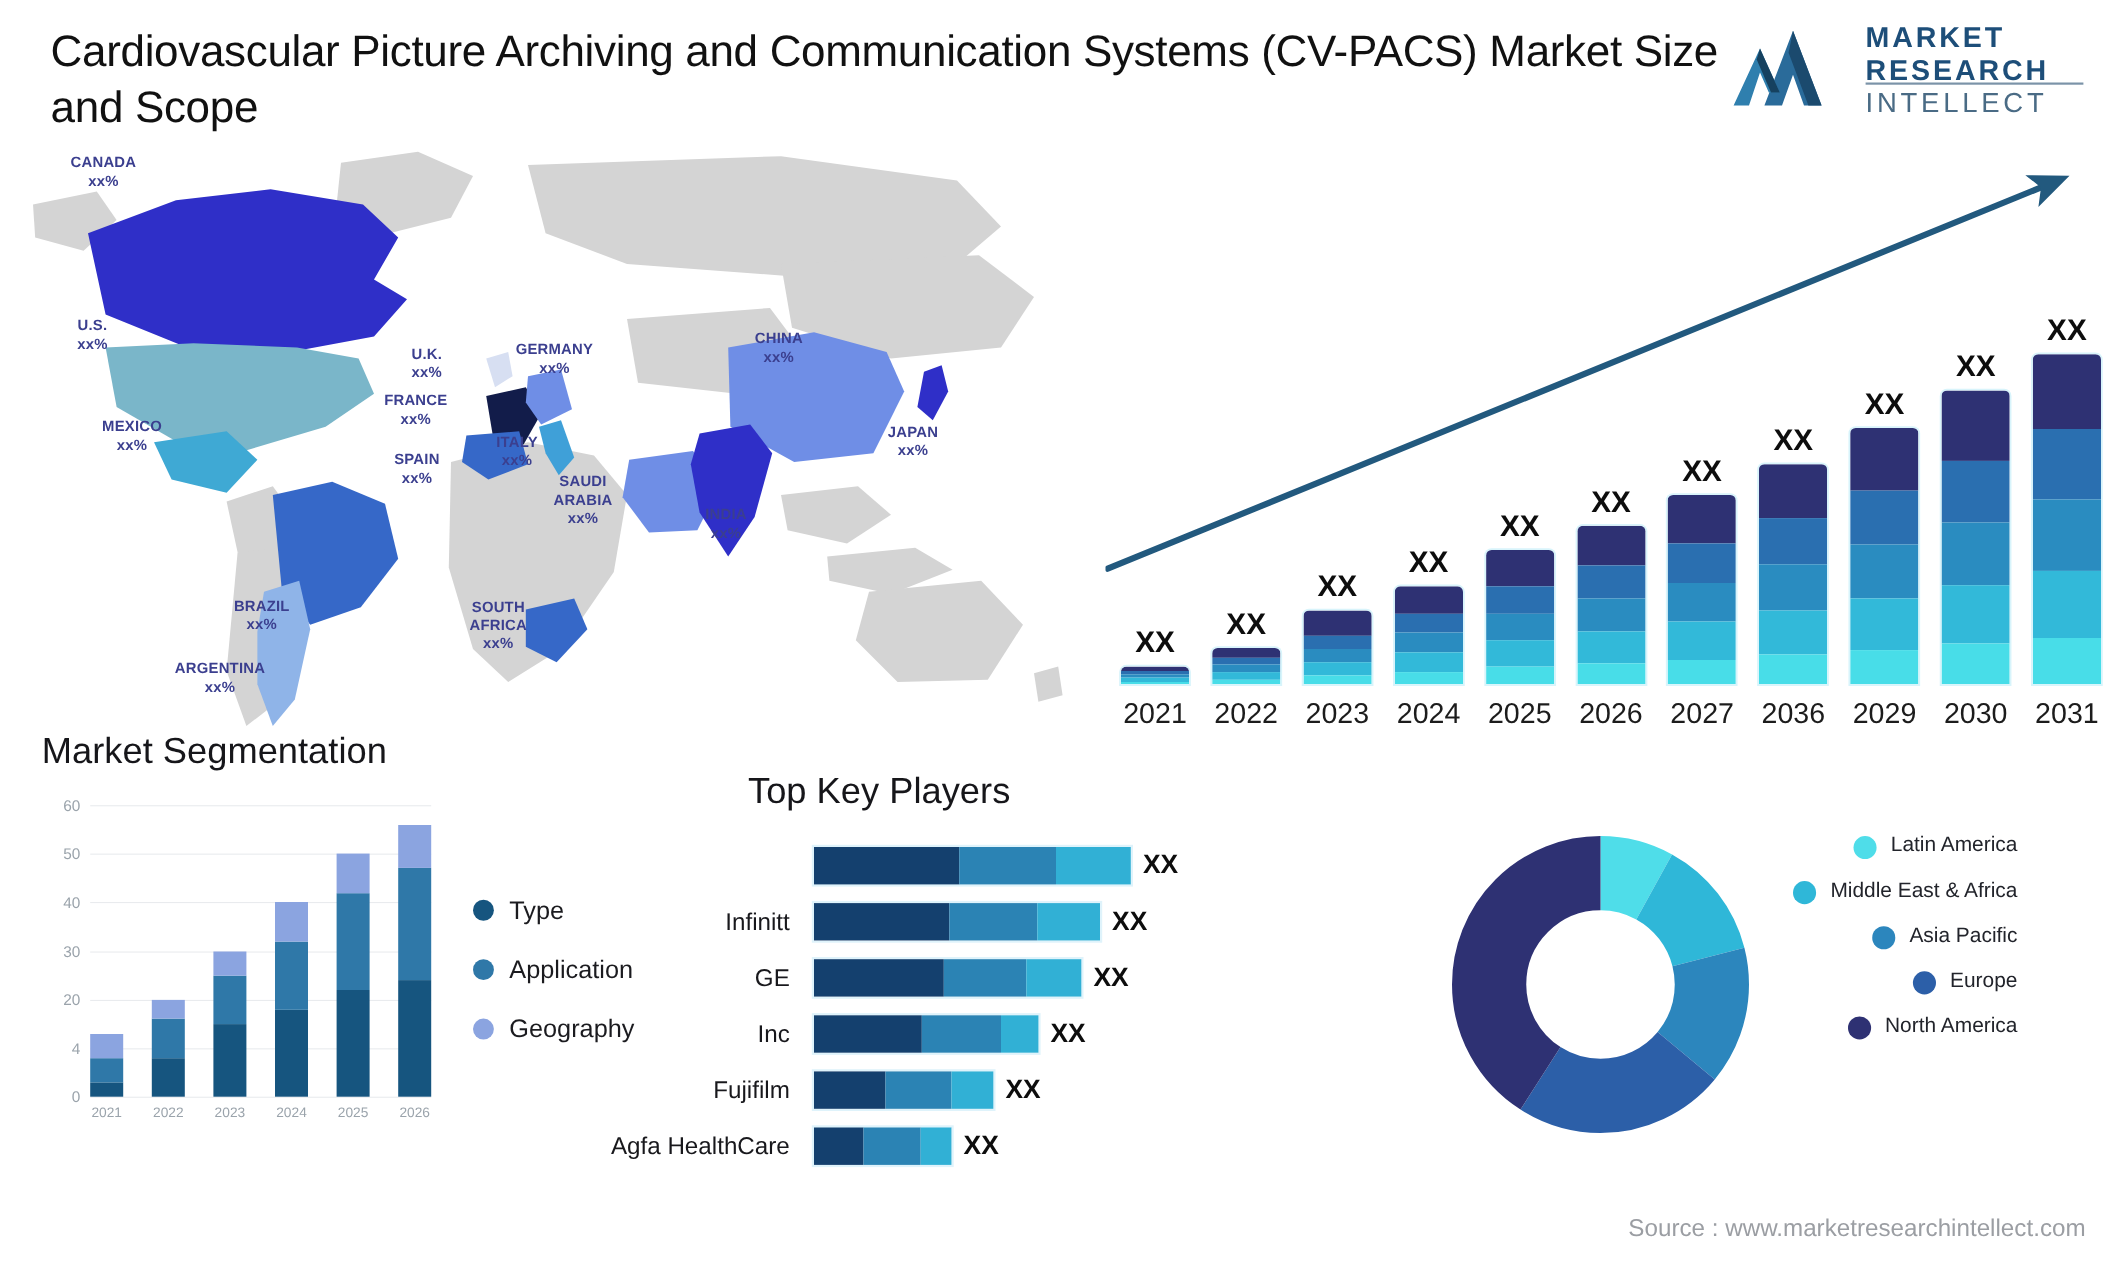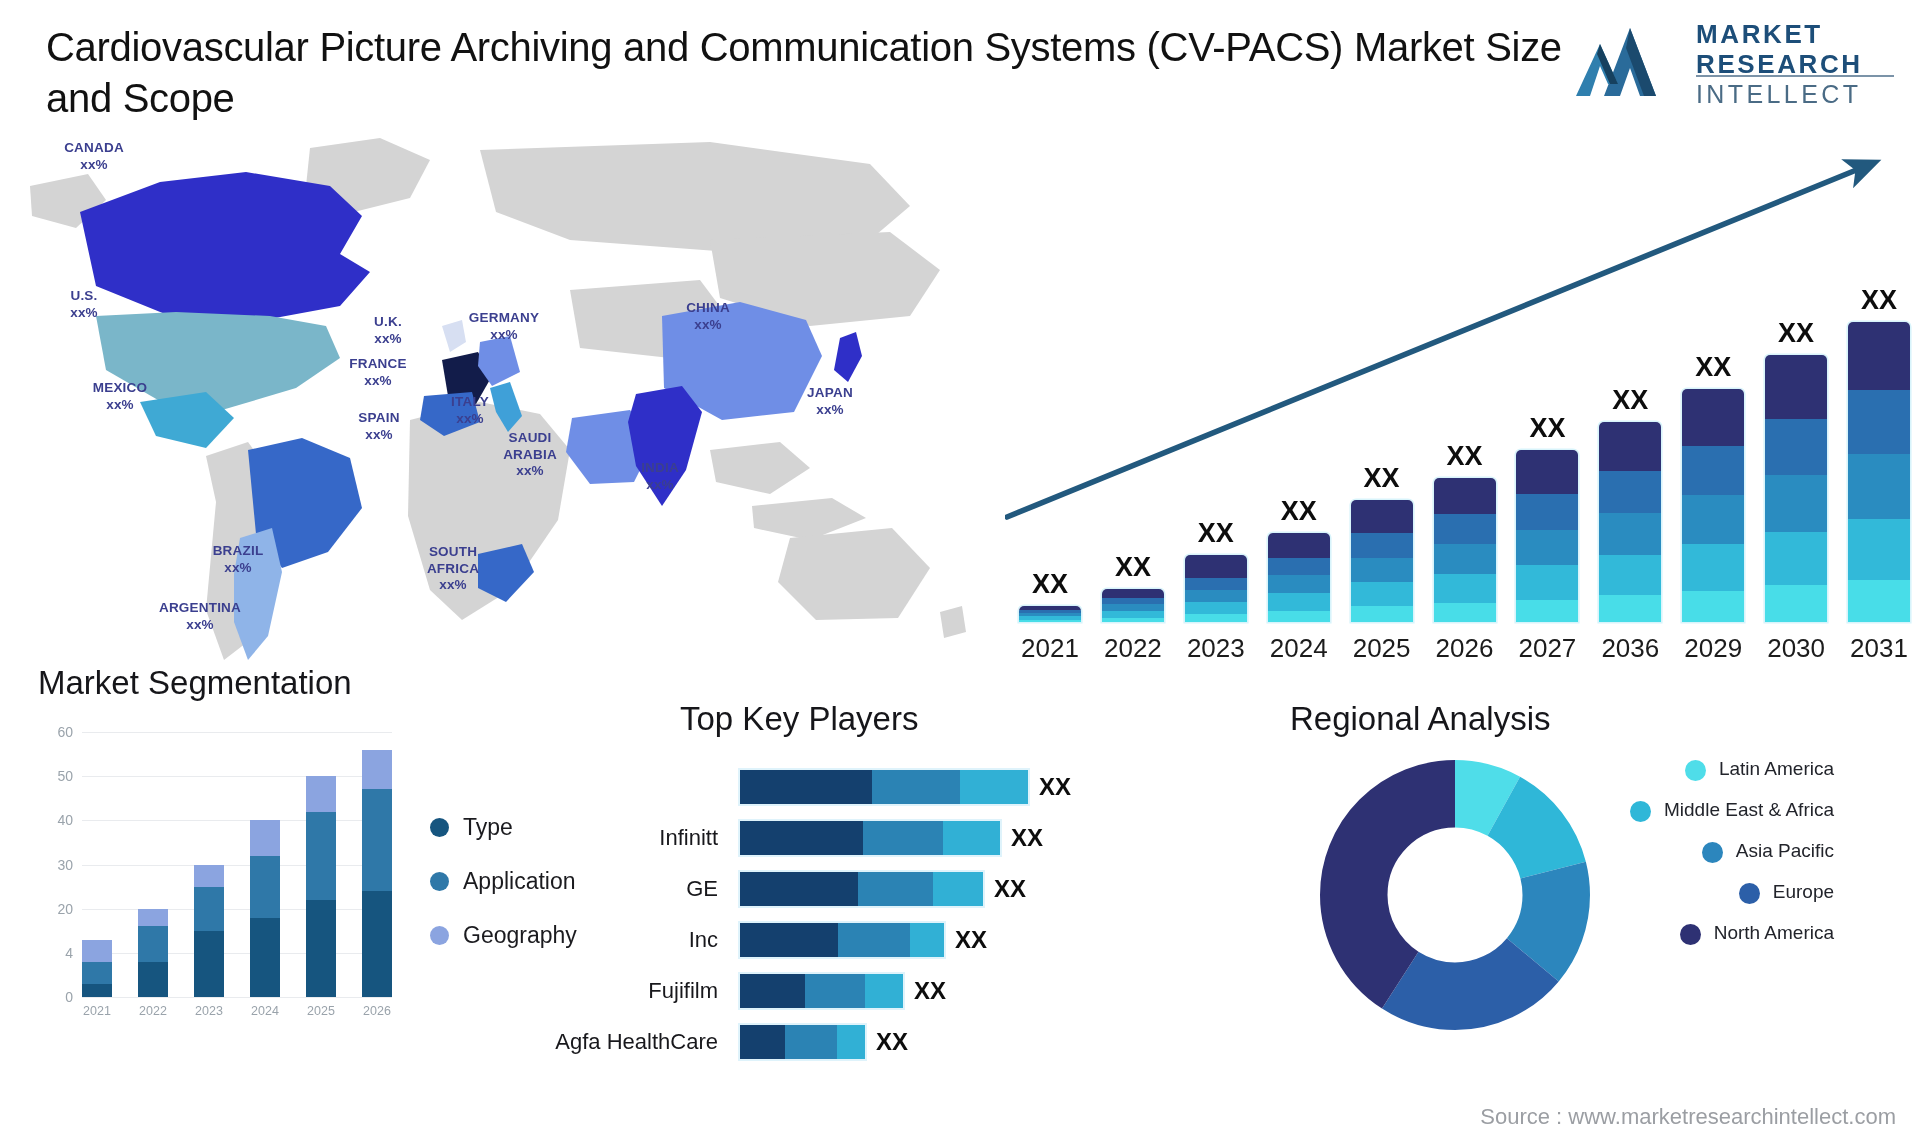--- a/index.html
+++ b/index.html
@@ -447,21 +447,20 @@
         </div>
         <div class="pl-label" style="top: 68px;">Infinitt</div>
         <div class="pl-label" style="top: 119px;">GE</div>
         <div class="pl-label" style="top: 170px;">Inc</div>
         <div class="pl-label" style="top: 221px;">Fujifilm</div>
         <div class="pl-label" style="top: 272px;">Agfa HealthCare</div>
       </div>
   </div>
 
   <div id="region-panel">
-    <div class="sect-title" style="left:0px; top:0;">Regional Analysis</div>
     <svg id="donut" viewBox="0 0 100 100">
         <circle cx="50" cy="50" r="37.5" fill="none" stroke="#4fdde9" stroke-width="25" stroke-dasharray="18.84955592153876 235.61944901923448" stroke-dashoffset="0" transform="rotate(-90 50 50)"></circle>
         <circle cx="50" cy="50" r="37.5" fill="none" stroke="#2fb7d8" stroke-width="25" stroke-dasharray="30.630528372500482 235.61944901923448" stroke-dashoffset="-18.84955592153876" transform="rotate(-90 50 50)"></circle>
         <circle cx="50" cy="50" r="37.5" fill="none" stroke="#2c86bd" stroke-width="25" stroke-dasharray="35.34291735288517 235.61944901923448" stroke-dashoffset="-49.480084294039244" transform="rotate(-90 50 50)"></circle>
         <circle cx="50" cy="50" r="37.5" fill="none" stroke="#2c5fa8" stroke-width="25" stroke-dasharray="54.19247327442393 235.61944901923448" stroke-dashoffset="-84.82300164692441" transform="rotate(-90 50 50)"></circle>
         <circle cx="50" cy="50" r="37.5" fill="none" stroke="#2e3173" stroke-width="25" stroke-dasharray="96.60397409788614 235.61944901923448" stroke-dashoffset="-139.01547492134833" transform="rotate(-90 50 50)"></circle>
       </svg>
     <div class="rg-legend">
         <div class="rg-li">
           <span class="rg-dot" style="background:#4fdde9"></span>

